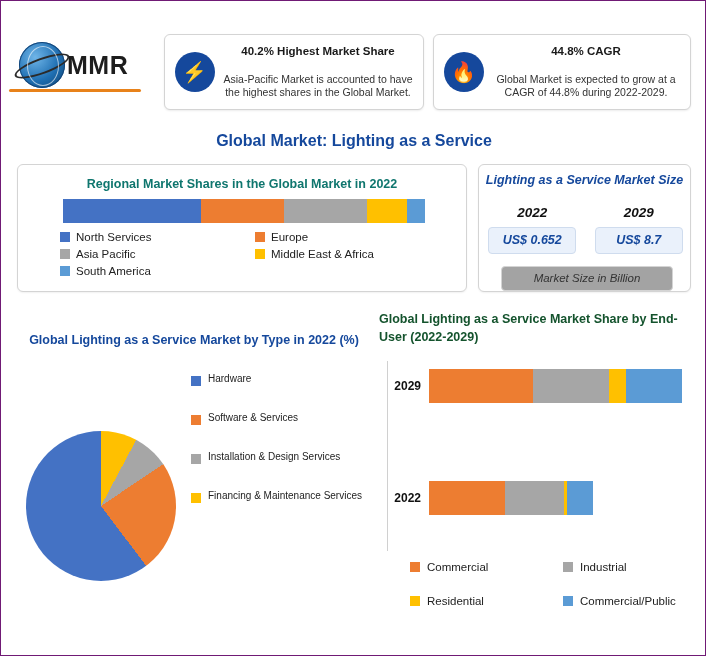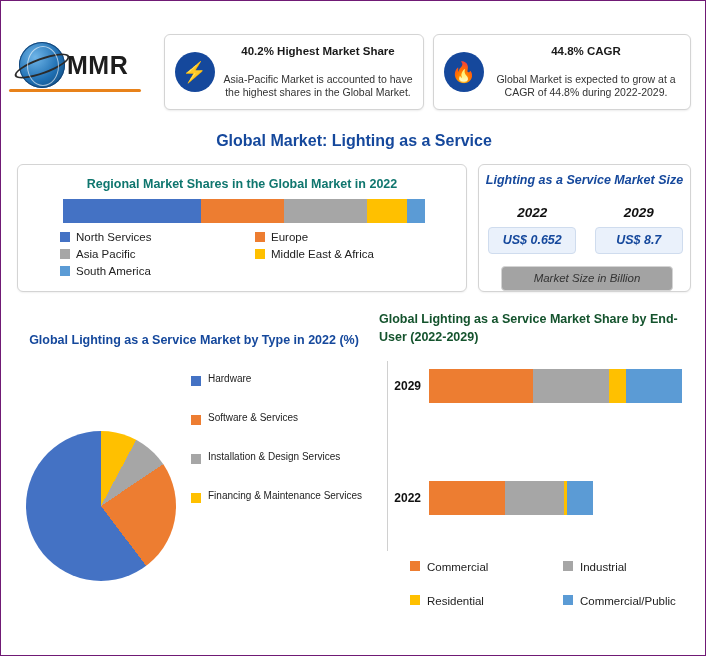--- a/index.html
+++ b/index.html
@@ -154,21 +154,21 @@
     width:42px;text-align:right;font-size:12px;font-weight:bold;color:#111;
     margin-right:8px;
   }
   .stacked{display:flex;height:34px;}
   .stacked > div{height:100%;}
 
   .bar-legend{
     position:absolute;left:390px;top:560px;width:300px;
     display:grid;grid-template-columns:1fr 1fr;row-gap:22px;column-gap:6px;
   }
-  .bar-legend .bl-item{display:flex;align-items:flex-start;font-size:11.5px;color:#222;padding-left:19px;}
+  .bar-legend .bl-item{display:flex;align-items:center;font-size:11.5px;color:#222;padding-left:19px;}
   .bar-legend .bl-sw{width:10px;height:10px;margin-right:7px;flex:0 0 10px;}
 </style>
 </head>
 <body>
 
 <div class="page">
 
   <div class="header">
 
     <div class="logo">

